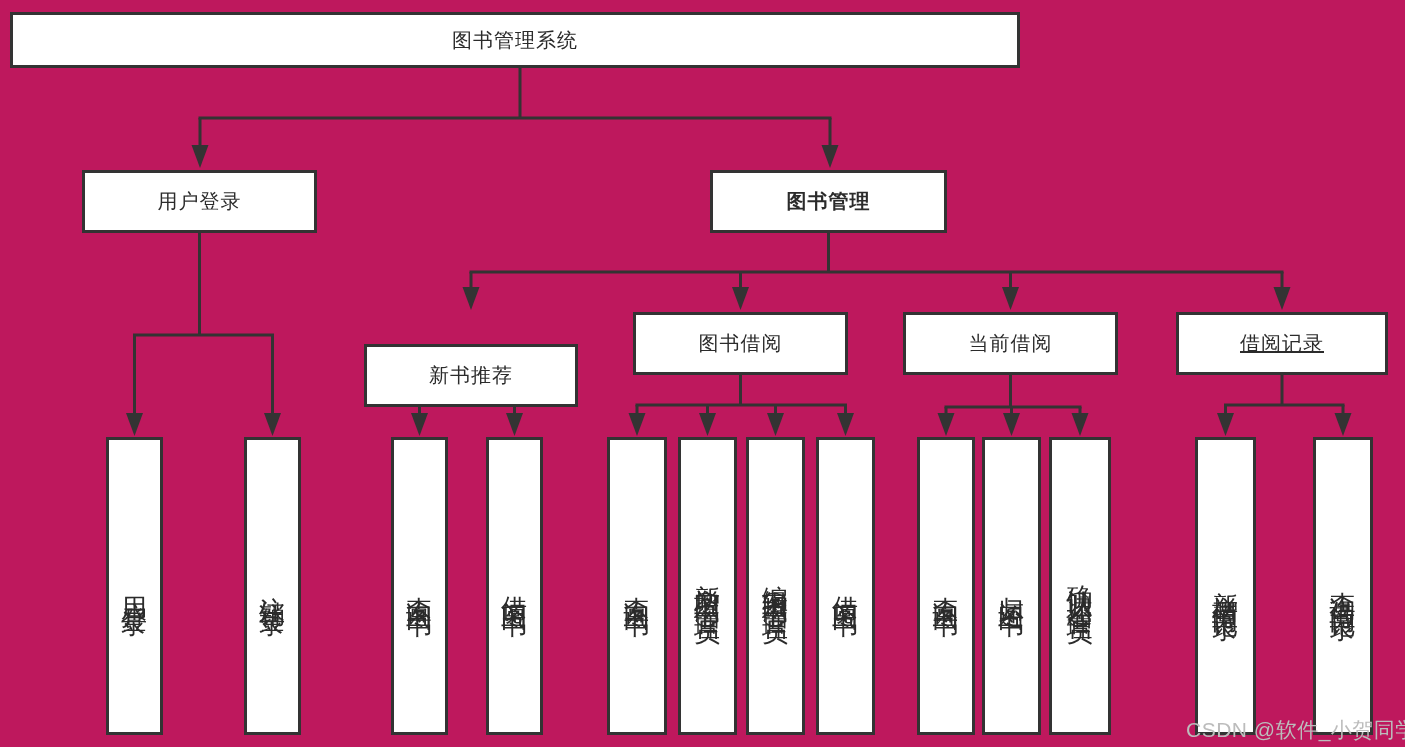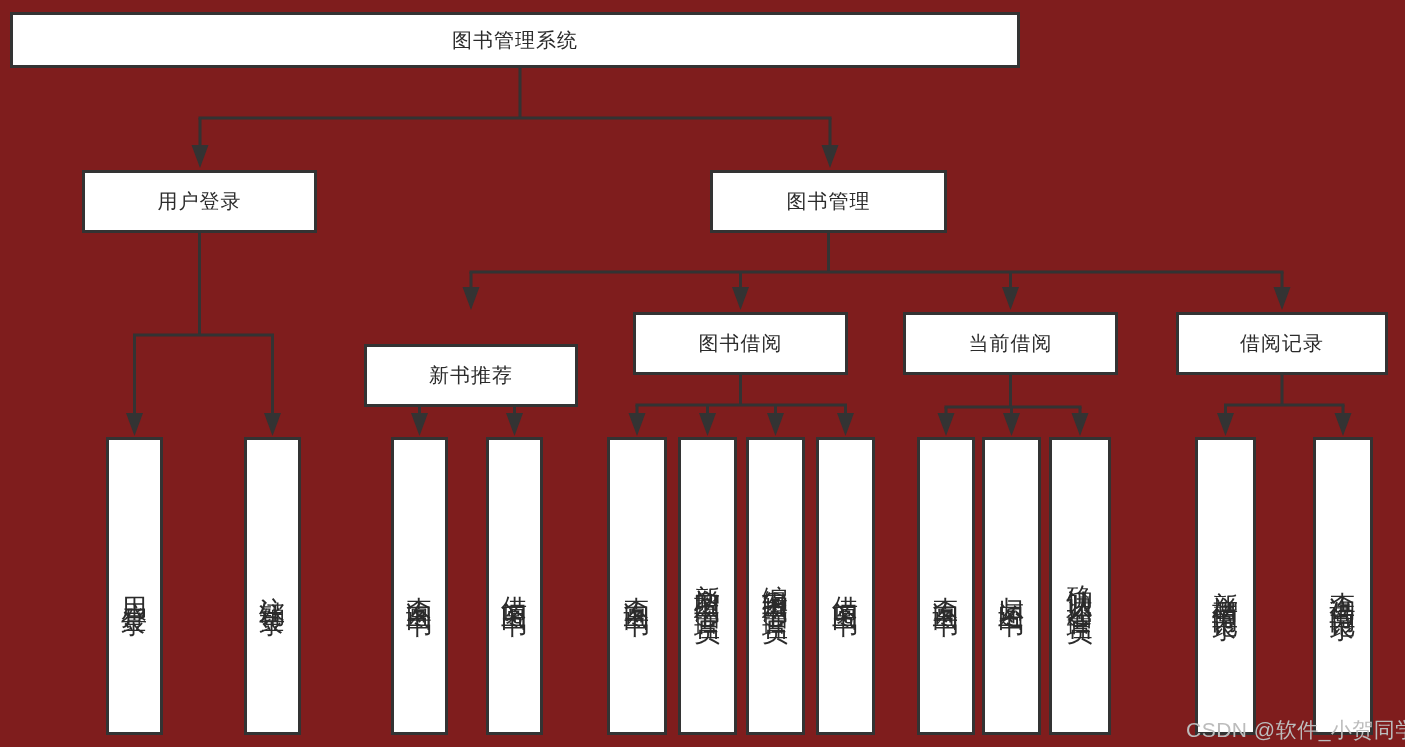--- a/index.html
+++ b/index.html
@@ -5,21 +5,21 @@
   * { margin: 0; padding: 0; box-sizing: border-box; }
   html, body {
     width: 1405px; height: 747px;
     background: #ffffff;
     font-family: "Liberation Sans", sans-serif;
     overflow: hidden;
   }
   #canvas {
     position: relative;
     width: 1405px; height: 747px;
-    background: #7f1d1d;
+    background: #be185d;
   }
   #wires {
     position: absolute; left: 0; top: 0;
     width: 1405px; height: 747px;
   }
   #wires line { stroke: #333333; stroke-width: 3; }
   #wires polygon { fill: #333333; }
   .box {
     position: absolute;
     border: 3px solid #333333;
@@ -53,25 +53,25 @@
     width: 215px;
     font-size: 21px;
     color: #bcbcbc;
     letter-spacing: 0.5px;
     white-space: nowrap;
     z-index: 3;
   }
   
   #n-root  { left: 10px;  top: 12px;  width: 1010px; height: 56px; }
   #n-ulog  { left: 82px;  top: 170px; width: 235px;  height: 63px; }
-  #n-bmgmt { left: 710px; top: 170px; width: 237px;  height: 63px; }
+  #n-bmgmt { left: 710px; top: 170px; width: 237px;  height: 63px; font-weight: bold; }
   #n-nrec  { left: 364px; top: 312px; width: 214px;  height: 63px; margin-top: 32px; }
   #n-bbor  { left: 633px; top: 312px; width: 215px;  height: 63px; }
   #n-cbor  { left: 903px; top: 312px; width: 215px;  height: 63px; }
-  #n-brec  { left: 1176px;top: 312px; width: 212px;  height: 63px; }
+  #n-brec  { left: 1176px;top: 312px; width: 212px;  height: 63px; text-decoration: underline; }
 
   #l-ulogin  { left: 106px;  width: 57px; }
   #l-logout  { left: 244px;  width: 57px; }
   #l-q1      { left: 391px;  width: 57px; }
   #l-b1      { left: 486px;  width: 57px; }
   #l-q2      { left: 607px;  width: 60px; }
   #l-addbook { left: 678px;  width: 59px; }
   #l-edbook  { left: 746px;  width: 59px; }
   #l-b2      { left: 816px;  width: 59px; }
   #l-q3      { left: 917px;  width: 58px; }

